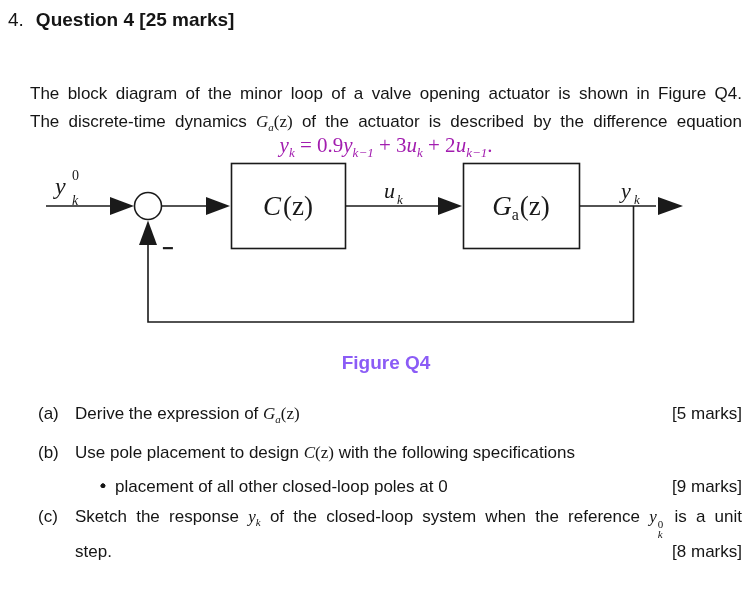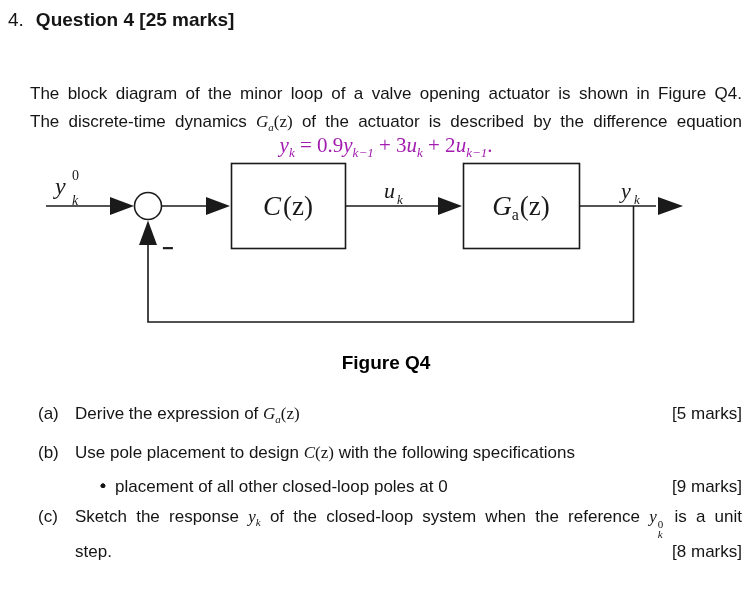--- a/index.html
+++ b/index.html
@@ -27,21 +27,21 @@
   .ss-sub { font-style:italic; }
   
   .equation { position:absolute; top:101px; left:30px; width:712px; text-align:center;
               font-family:"Liberation Serif", serif; font-size:21px; color:#a21caf;margin-top:32px; }
   .equation .mi { font-style:italic; }
   .equation .mo { font-style:normal; }
   .equation sub { font-size:13px; font-style:italic; }
   
   .diagram { position:absolute; top:150px; left:0; width:745px; height:192px; }
   .fig-caption { position:absolute; top:352px; left:30px; width:712px; text-align:center;
-                 font-weight:700; font-size:19px; color:#000000; }
+                 font-weight:700; font-size:19px; color:#8b5cf6; }
   
   .items { position:absolute; top:402px; left:30px; width:712px; font-size:17px; }
   .row { position:relative; padding-left:45px; line-height:24px; }
   .row-label { position:absolute; left:8px; top:0; }
   .marks { position:absolute; right:0; top:0;text-align:right; }
   .row-a { margin-bottom:10px; }
   .row-b { margin-bottom:10px; }
   .bullet { position:relative; padding-left:85px; line-height:24px; margin-bottom:5px; }
   .bullet-dot { position:absolute; left:70px; top:-1px; }
   .bullets { margin-bottom:4px; }

